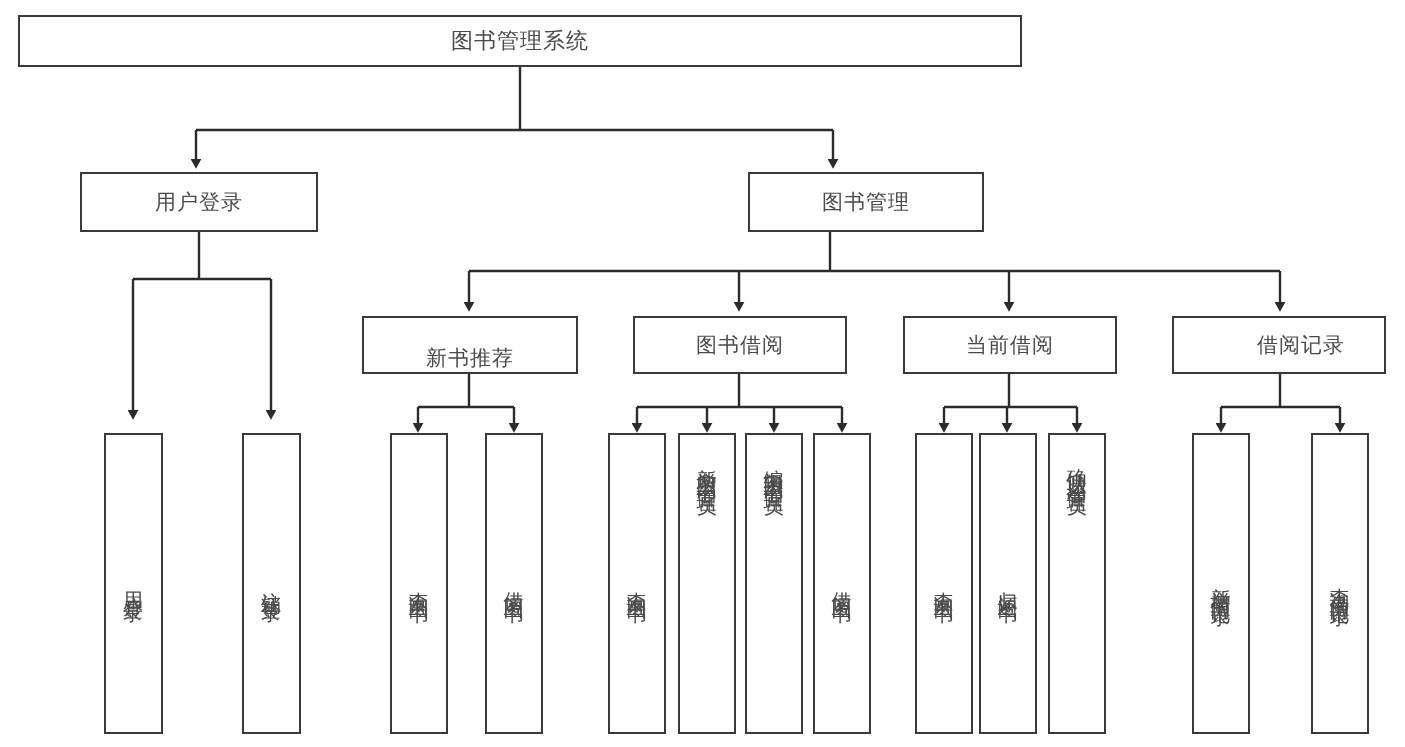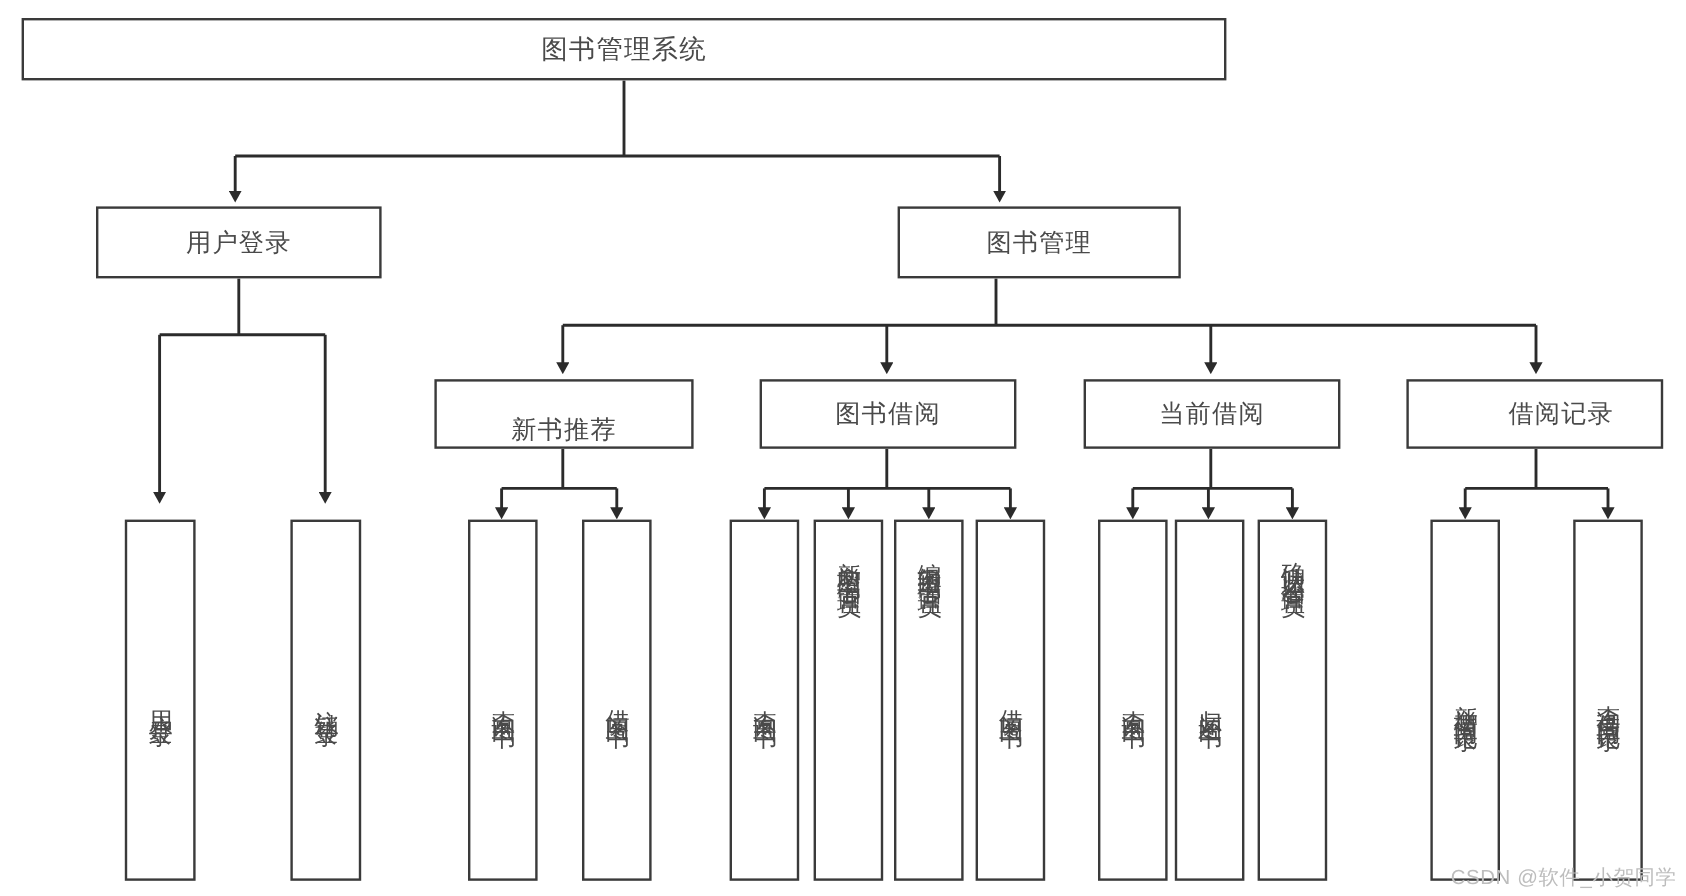--- a/index.html
+++ b/index.html
@@ -169,15 +169,14 @@
     <span class="vtext">确认归还（管理员）</span>
   </div>
 
   <div class="node leaf center" style="left:1192px;top:433px;width:58px;height:301px;">
     <span class="vtext">新增借阅记录</span>
   </div>
   <div class="node leaf center" style="left:1311px;top:433px;width:58px;height:301px;">
     <span class="vtext">查询借阅记录</span>
   </div>
 
-  <div class="watermark">CSDN @软件_小贺同学</div>
 
 </div>
 
 </body></html>

